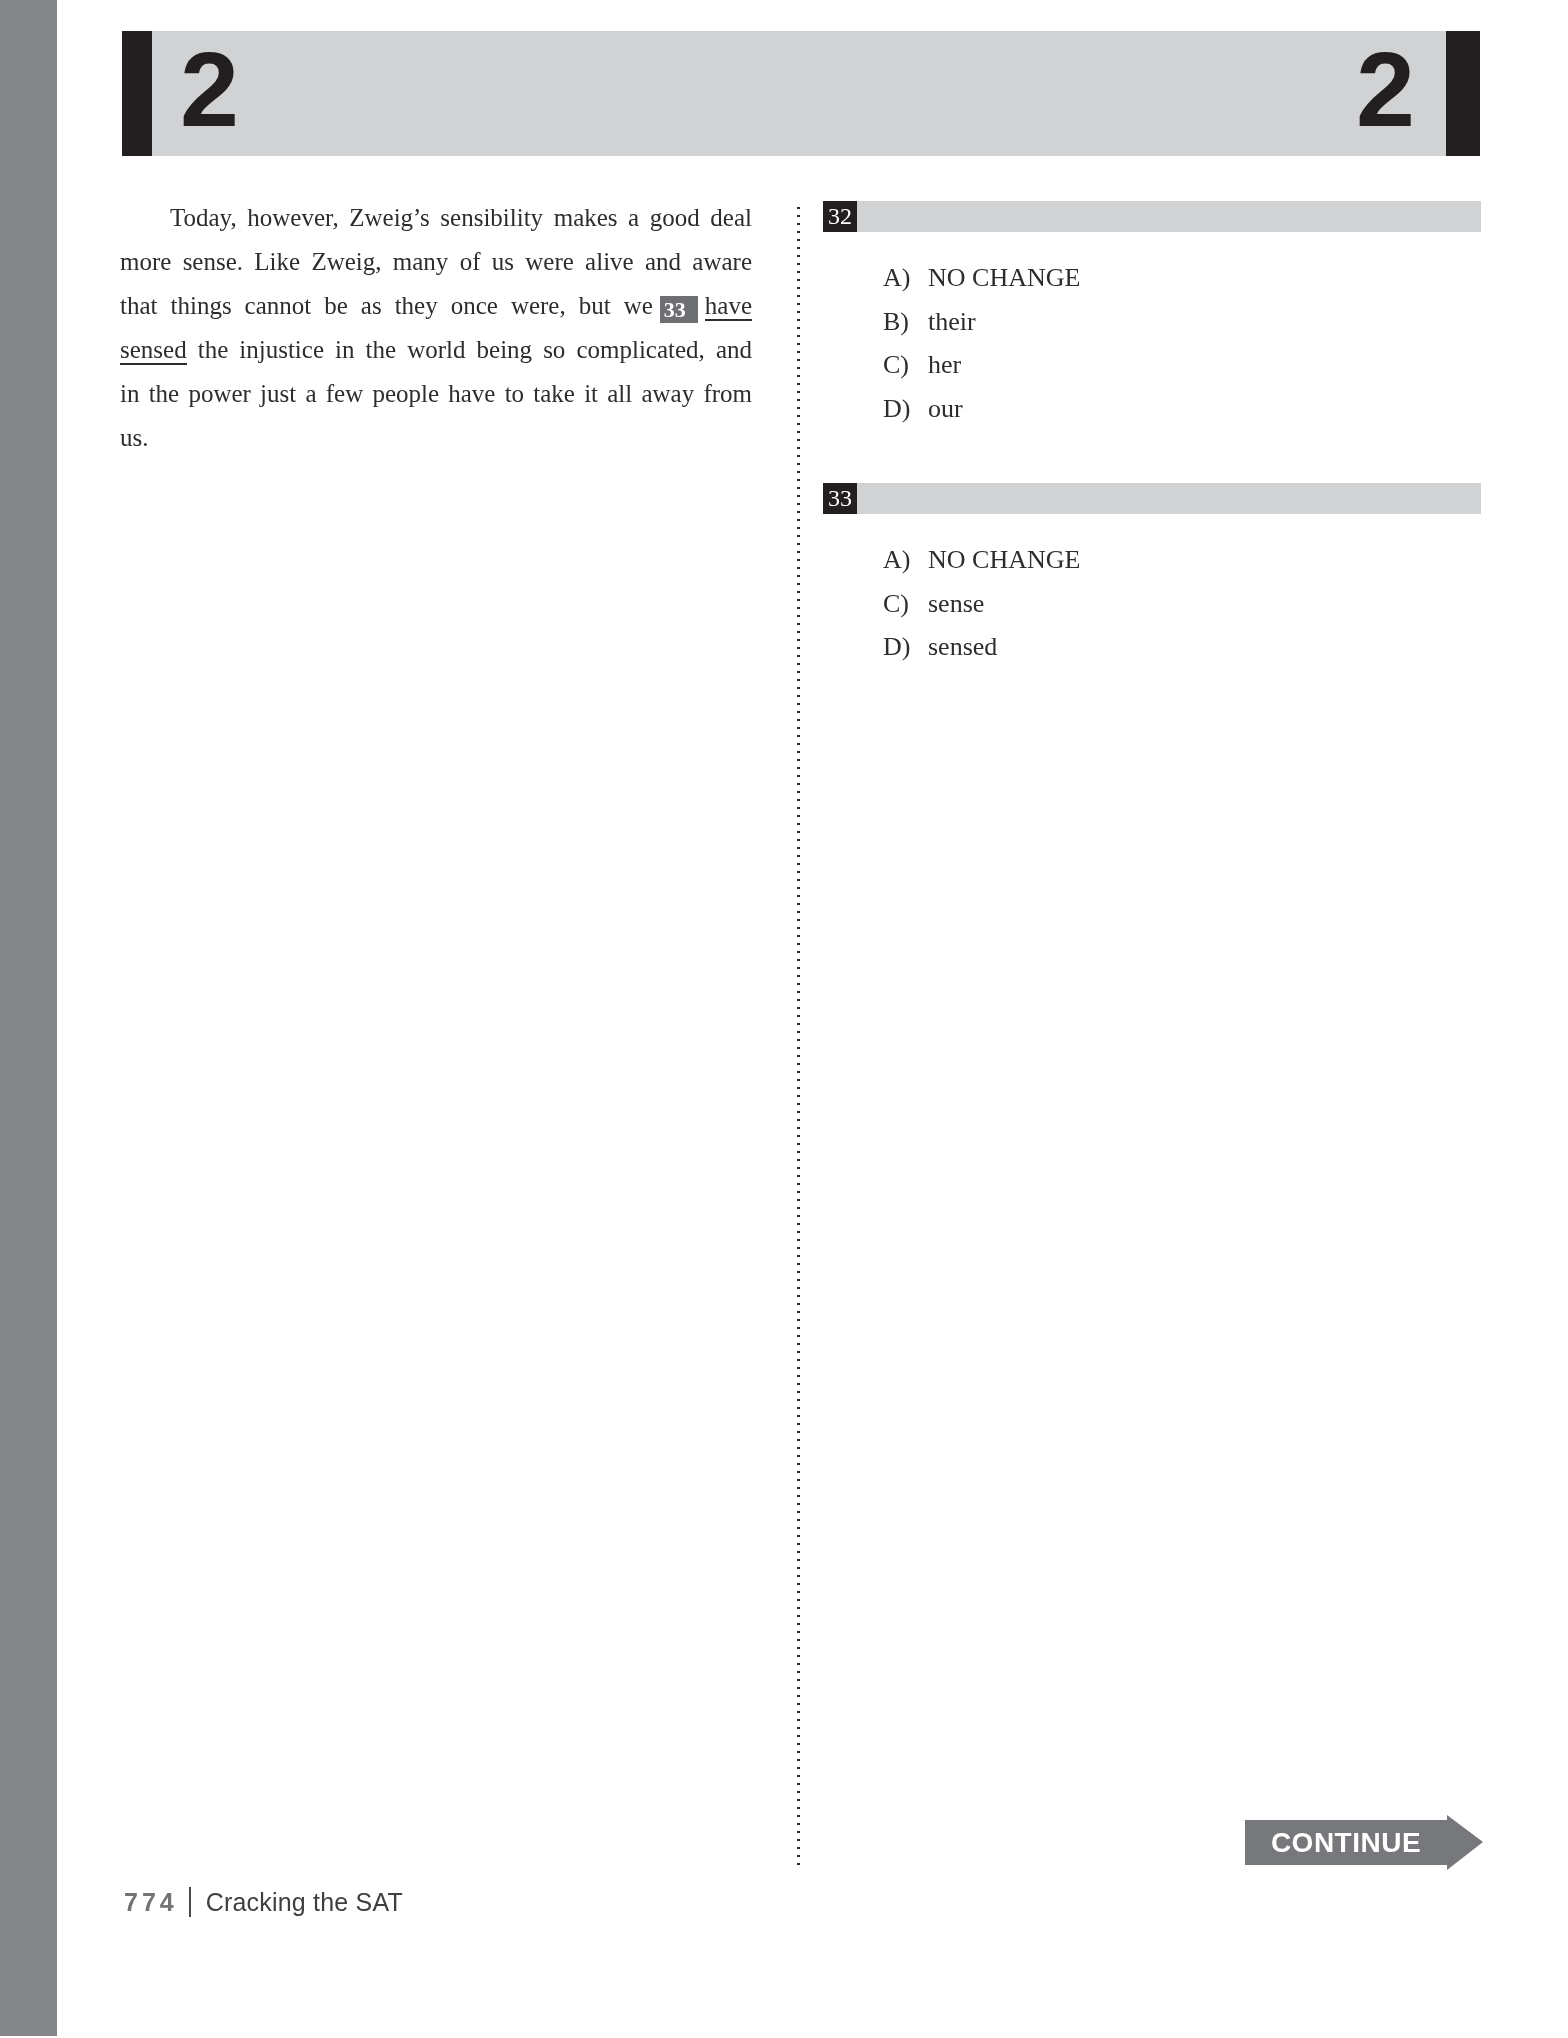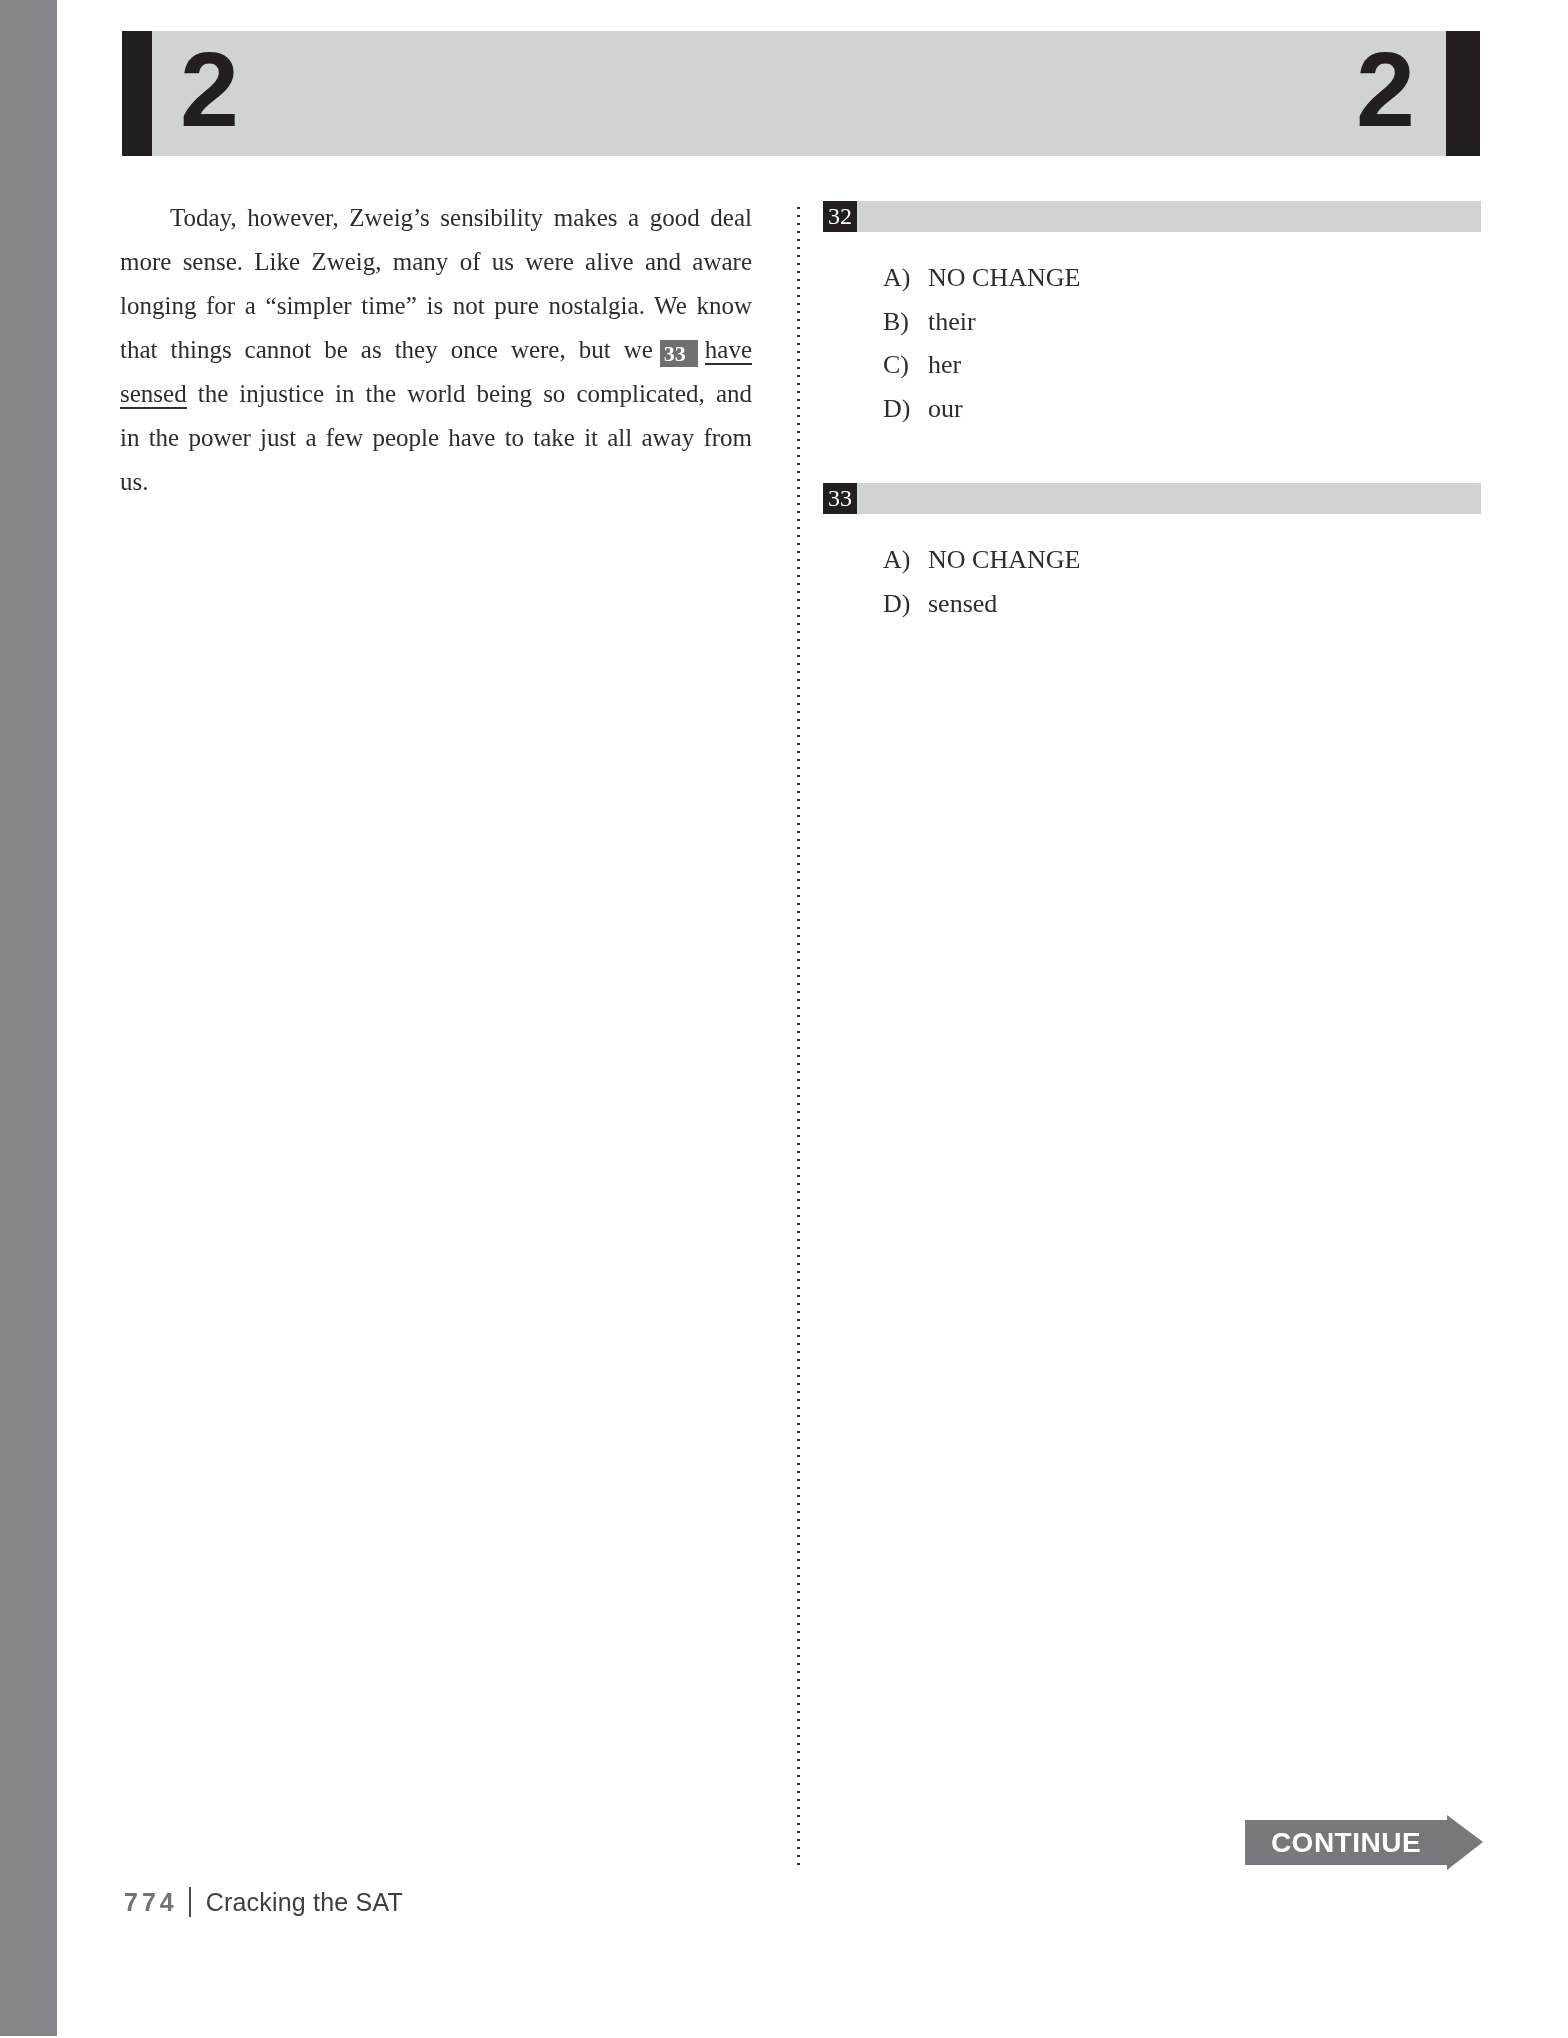--- a/index.html
+++ b/index.html
@@ -105,21 +105,20 @@
 <div class="section-header">
   <div class="header-bar-left"></div>
   <div class="section-num left">2</div>
   <div class="section-num right">2</div>
   <div class="header-bar-right"></div>
 </div>
 
 <div class="passage">
   <div class="pline first"><span>Today, however, Zweig’s sensibility makes a good deal</span></div>
   <div class="pline"><span>more sense. Like Zweig, many of us were alive and aware</span></div>
-  <div class="pline"><span>longing for a “simpler time” is not pure nostalgia. We know</span></div>
   <div class="pline"><span>that things cannot be as they once were, but we</span><span class="inline-marker">33</span><span class="uword">have</span></div>
   <div class="pline"><span class="uword">sensed</span><span> the injustice in the world being so complicated, and</span></div>
   <div class="pline"><span>in the power just a few people have to take it all away from</span></div>
   <div class="pline last"><span>us.</span></div>
 </div>
 
 <div class="divider"></div>
 
 <div class="question q32">
   <div class="q-header">
@@ -132,20 +131,21 @@
     <div class="choice"><span class="letter">D)</span><span>our</span></div>
   </div>
 </div>
 
 <div class="question q33">
   <div class="q-header">
     <div class="q-numbox">33</div>
   </div>
   <div class="choices">
     <div class="choice"><span class="letter">A)</span><span>NO CHANGE</span></div>
+    <div class="choice"><span class="letter">C)</span><span>sense</span></div>
     <div class="choice"><span class="letter">D)</span><span>sensed</span></div>
   </div>
 </div>
 
 <div class="continue">
   <div class="continue-bar">CONTINUE</div>
   <div class="continue-head"></div>
 </div>
 
 <div class="footer">

